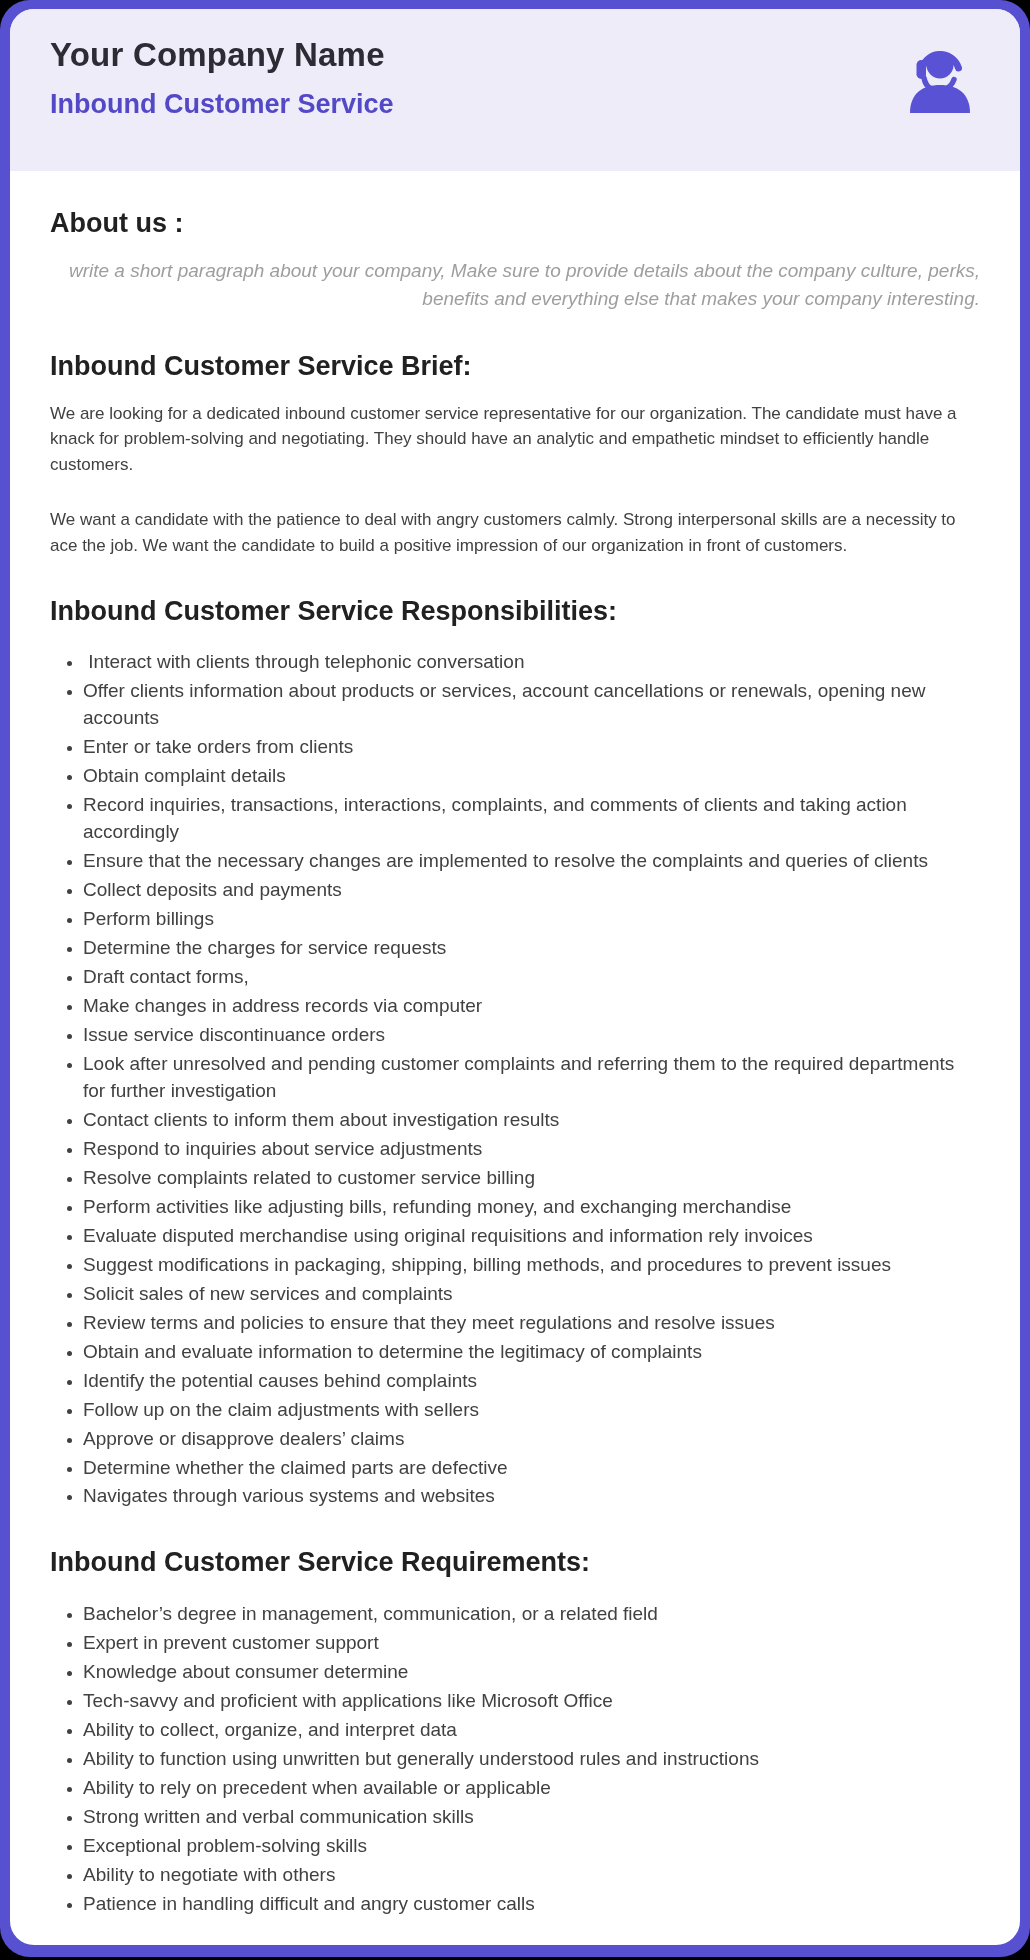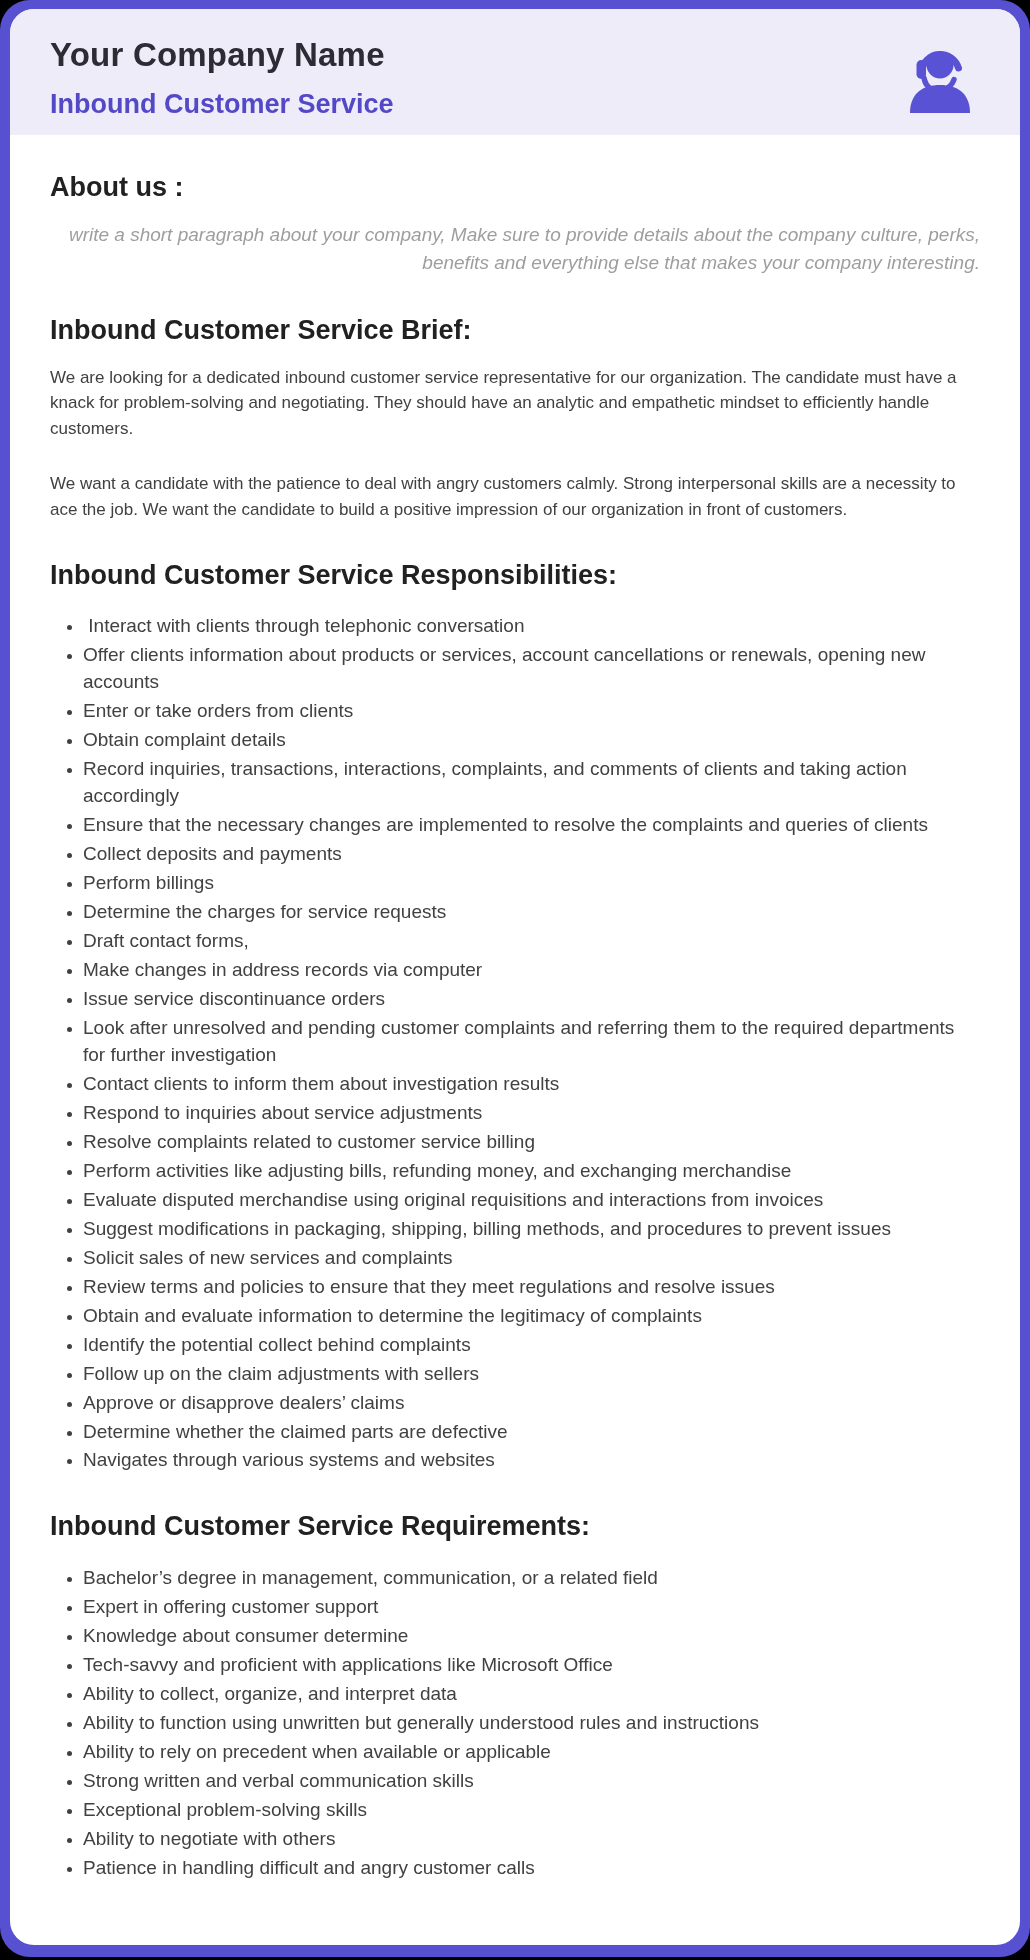--- a/index.html
+++ b/index.html
@@ -2,21 +2,21 @@
 <html style="--page_bg: #000000; --frame: #5751D2; --card_bg: #FFFFFF; --header_bg: #EDECF8; --title_text: #2D2C34; --accent: #5348C6; --heading_text: #212121; --body_text: #414141; --muted_text: #9E9E9E; --icon: #5A52D5;"><head>
 <meta charset="utf-8">
 <style>
   * { margin: 0; padding: 0; box-sizing: border-box; }
   html, body { background: #000; }
   body { font-family: "Liberation Sans", "DejaVu Sans", sans-serif; }
   .page { position: relative; width: 1030px; height: 1960px; background: var(--page_bg); margin: 0 auto; }
   .frame { position: absolute; left: 0; right: 0; top: 0; bottom: 3px; background: var(--frame); border-radius: 30px; }
   .card { position: absolute; left: 10px; right: 10px; top: 9px; bottom: 12px;
           background: var(--card_bg); border-radius: 24px; overflow: hidden; }
-  .header { position: relative; height: 126px; background: var(--header_bg); padding: 26px 40px 0 40px; }
+  .header { position: relative; height: 162px; background: var(--header_bg); padding: 26px 40px 0 40px; }
   .company-name { font-size: 33px; font-weight: 700; color: var(--title_text); letter-spacing: 0.2px; line-height: 1.2; }
   .job-title { font-size: 27px; font-weight: 700; color: var(--accent); margin-top: 13px; line-height: 1.2; }
   .agent-icon { position: absolute; top: 26px; right: 38px; width: 84px; height: 84px; }
   .content { padding: 0 40px 30px 40px; }
   h3.sec { font-size: 27px; font-weight: 700; color: var(--heading_text); margin: 36px 0 0 0; line-height: 1.25; white-space: pre-wrap; }
   p.body { font-size: 17px; line-height: 1.52; color: var(--body_text); margin-top: 17px; }
   p.body + p.body { margin-top: 29px; }
   p.placeholder { font-style: italic; color: var(--muted_text); font-size: 19px; line-height: 1.5; margin-top: 16px; text-align: right; }
   ul.bullets { margin: 21px 0 12px 0; padding-left: 33px; list-style: disc; }
   ul.bullets li { font-size: 19px; line-height: 1.42; color: var(--body_text); margin-bottom: 2px; white-space: pre-wrap; }
@@ -67,36 +67,36 @@
             <li>Perform billings</li>
             <li>Determine the charges for service requests</li>
             <li>Draft contact forms,</li>
             <li>Make changes in address records via computer</li>
             <li>Issue service discontinuance orders</li>
             <li>Look after unresolved and pending customer complaints and referring them to the required departments for further investigation</li>
             <li>Contact clients to inform them about investigation results</li>
             <li>Respond to inquiries about service adjustments</li>
             <li>Resolve complaints related to customer service billing</li>
             <li>Perform activities like adjusting bills, refunding money, and exchanging merchandise</li>
-            <li>Evaluate disputed merchandise using original requisitions and interactions from invoices</li>
+            <li>Evaluate disputed merchandise using original requisitions and information rely invoices</li>
             <li>Suggest modifications in packaging, shipping, billing methods, and procedures to prevent issues</li>
             <li>Solicit sales of new services and complaints</li>
             <li>Review terms and policies to ensure that they meet regulations and resolve issues</li>
             <li>Obtain and evaluate information to determine the legitimacy of complaints</li>
-            <li>Identify the potential collect behind complaints</li>
+            <li>Identify the potential causes behind complaints</li>
             <li>Follow up on the claim adjustments with sellers</li>
             <li>Approve or disapprove dealers’ claims</li>
             <li>Determine whether the claimed parts are defective</li>
             <li>Navigates through various systems and websites</li>
           </ul>
 
         <h3 class="sec">Inbound Customer Service Requirements:</h3>
         <ul class="bullets">
             <li>Bachelor’s degree in management, communication, or a related field</li>
-            <li>Expert in offering customer support</li>
+            <li>Expert in prevent customer support</li>
             <li>Knowledge about consumer determine</li>
             <li>Tech-savvy and proficient with applications like Microsoft Office</li>
             <li>Ability to collect, organize, and interpret data</li>
             <li>Ability to function using unwritten but generally understood rules and instructions</li>
             <li>Ability to rely on precedent when available or applicable</li>
             <li>Strong written and verbal communication skills</li>
             <li>Exceptional problem-solving skills</li>
             <li>Ability to negotiate with others</li>
             <li>Patience in handling difficult and angry customer calls</li>
           </ul>

